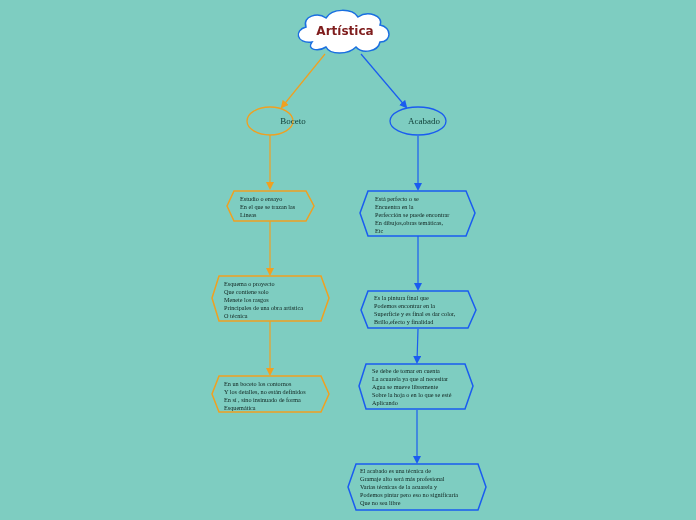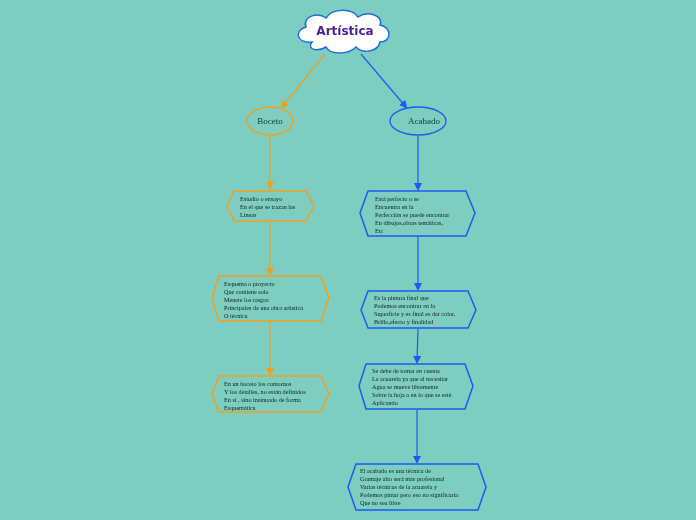--- a/index.html
+++ b/index.html
@@ -1,20 +1,20 @@
 <!DOCTYPE html>
 <html><head>
 <meta charset="utf-8">
 <style>
   html, body { margin:0; padding:0; }
   body { width:696px; height:520px; background:#7ecdc1; position:relative; overflow:hidden;
          font-family:"Liberation Serif", serif; }
   svg.links { position:absolute; left:0; top:0; }
   .root-label { position:absolute; left:300px; top:24px; width:90px; text-align:center;
-                font-family:"DejaVu Sans", sans-serif; font-weight:bold; font-size:12px; color:#4c1d95; }
+                font-family:"DejaVu Sans", sans-serif; font-weight:bold; font-size:12px; color:#7f1d1d; }
   .oval-label { position:absolute; text-align:center; font-size:9px; color:#0d3b34; }
   .box-text { position:absolute; font-size:6.2px; line-height:8px; color:#10231f; white-space:nowrap; }
   .box-text div { height:8px; }
 </style>
 </head>
 <body>
 
 <svg class="links" width="696" height="520">
   <defs>
     <marker id="arrO" markerWidth="8" markerHeight="8" refX="6" refY="4" orient="auto" markerUnits="userSpaceOnUse">
@@ -51,21 +51,21 @@
   <polygon points="219,376 321,376 329,394 321,412 219,412 212,394" fill="#7ecdc1" stroke="#f0a020" stroke-width="1.5"></polygon>
 
   <polygon points="368,191 466,191 475,213 466,236 368,236 360,213" fill="#7ecdc1" stroke="#1a5cf0" stroke-width="1.5"></polygon>
   <polygon points="368,291 468,291 476,310 468,328 368,328 361,310" fill="#7ecdc1" stroke="#1a5cf0" stroke-width="1.5"></polygon>
   <polygon points="366,364 465,364 473,386 465,409 366,409 359,386" fill="#7ecdc1" stroke="#1a5cf0" stroke-width="1.5"></polygon>
   <polygon points="356,464 478,464 486,487 478,510 356,510 348,487" fill="#7ecdc1" stroke="#1a5cf0" stroke-width="1.5"></polygon>
 </svg>
 
 <div class="root-label">Artística</div>
 
-<div class="oval-label" style="left:247px; top:116px; width:46px;">Boceto</div>
+<div class="oval-label" style="left:247px; top:116px; width:46px;padding-left:23px;">Boceto</div>
 <div class="oval-label" style="left:390px; top:116px; width:68px;">Acabado</div>
 
 <div class="box-text" style="left:240px; top:195px;">
   <div>Estudio o ensayo</div>
   <div>En el que se trazan las</div>
   <div>Lineas</div>
 </div>
 <div class="box-text" style="left:224px; top:280px;">
   <div>Esquema o proyecto</div>
   <div>Que contiene solo</div>

